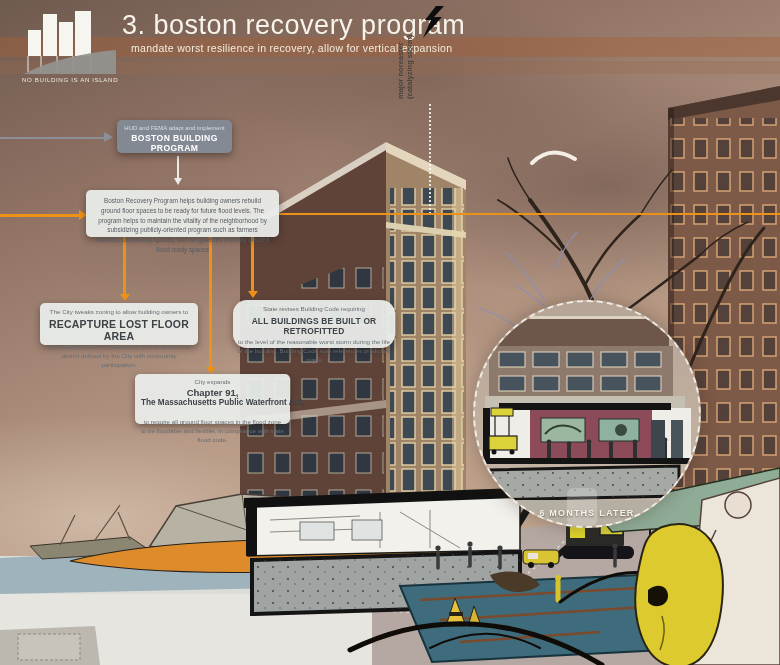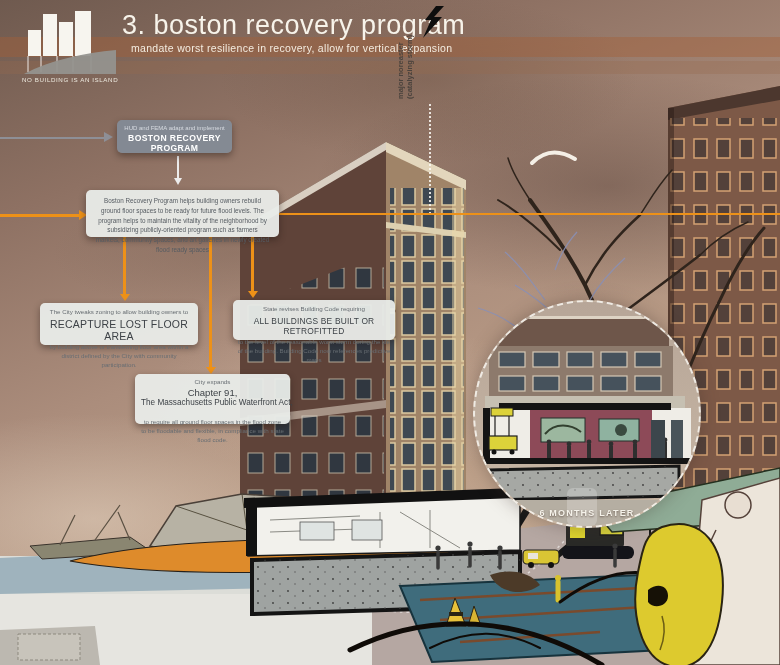--- a/index.html
+++ b/index.html
@@ -49,24 +49,24 @@
   .w-head{left:174px;top:178px;width:0;height:0;border-top:7px solid #ececec;border-left:4px solid transparent;border-right:4px solid transparent;}
   
   .fcbox{border-radius:5px;box-shadow:0 3px 7px rgba(35,25,20,0.45);text-align:center;box-sizing:border-box;}
   .box-entry{left:117px;top:120px;width:115px;height:33px;background:rgba(131,138,149,0.97);padding-top:5px;}
   .box-entry .sm{font-size:6px;color:#d7dbe1;}
   .box-entry .lg{font-size:8.6px;font-weight:bold;color:#ffffff;letter-spacing:0.4px;margin-top:2px;}
   .panel{background:rgba(233,236,233,0.95);}
   .box-desc{left:86px;top:190px;width:193px;height:47px;padding:6px 9px;}
   .box-desc .tx{font-size:6.3px;color:#555b61;line-height:1.55;}
   .box-c{left:40px;top:303px;width:158px;height:42px;padding:5px 7px;}
-  .box-d{left:233px;top:300px;width:162px;height:40px;padding:5px 2px;}
+  .box-d{left:233px;top:300px;width:162px;height:48px;padding:5px 2px;border-radius:14px;}
   .box-e{left:135px;top:374px;width:155px;height:50px;padding:4px 6px;}
   .fcbox .sm2{font-size:6.2px;color:#676d72;line-height:1.45;}
-  .fcbox .ttl{font-weight:normal;color:#3d4247;}
+  .fcbox .ttl{font-weight:bold;color:#3d4247;}
   .box-c .ttl{font-size:10.5px;letter-spacing:0.2px;margin:1px 0;}
   .box-d .ttl{font-size:8.4px;letter-spacing:0.2px;margin:2px 0;}
   .box-e .t1{font-size:9.5px;}
   .box-e .t2{font-size:8.2px;white-space:nowrap;margin-bottom:11px;}
   
   .inset{
     left:473px;top:300px;width:224px;height:224px;border-radius:50%;
     border:2px dashed rgba(252,250,246,0.8);overflow:hidden;
     box-shadow:0 0 18px rgba(60,45,40,0.35);
     background:linear-gradient(#b7a698,#c8b7a5);
@@ -276,21 +276,21 @@
   <div class="abs w-head"></div>
   <div class="abs vline v1"></div>
   <div class="abs o-head-d h1"></div>
   <div class="abs vline v2"></div>
   <div class="abs o-head-d h2"></div>
   <div class="abs vline v3"></div>
   <div class="abs o-head-d h3"></div>
 
   <div class="abs fcbox box-entry">
     <div class="sm">HUD and FEMA adapt and implement</div>
-    <div class="lg">BOSTON RECOVERY PROGRAM</div>
+    <div class="lg">BOSTON BUILDING PROGRAM</div>
   </div>
 
   <div class="abs fcbox panel box-desc">
     <div class="tx">Boston Recovery Program helps building owners rebuild ground floor spaces to be ready for future flood levels.  The program helps to maintain the vitality of the neighborhood by subsidizing publicly-oriented program such as farmers markets, community spaces, and art galleries in newly created flood ready spaces</div>
   </div>
 
   <div class="abs fcbox panel box-c">
     <div class="sm2">The City tweaks zoning to allow building owners to</div>
     <div class="ttl">RECAPTURE LOST FLOOR AREA</div>
     <div class="sm2">by building above or transferring floor area within a district defined by the City with community participation.</div>

